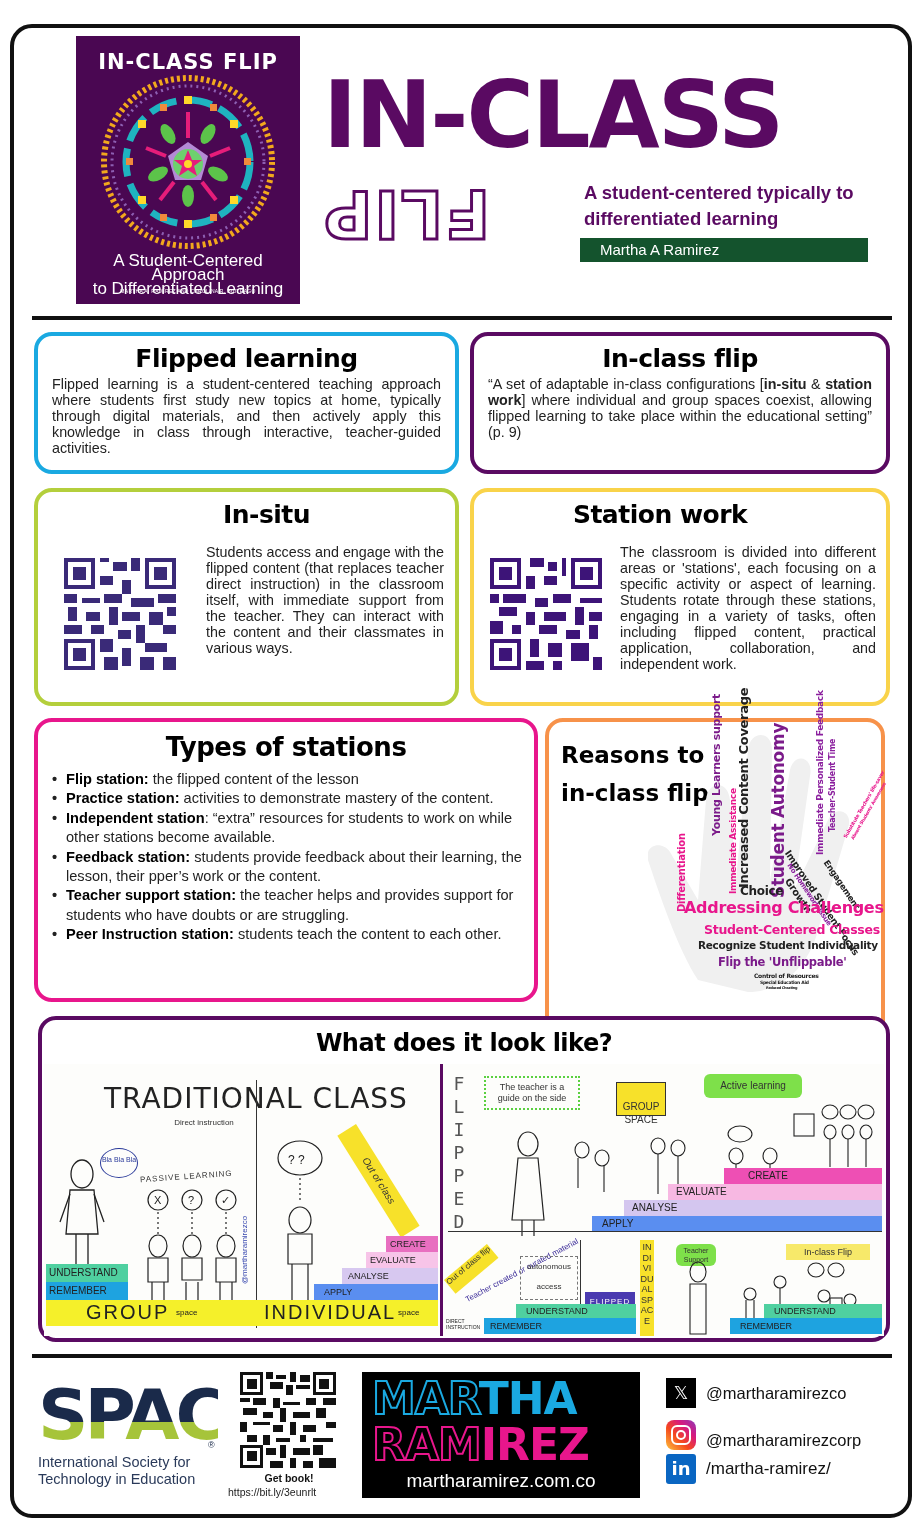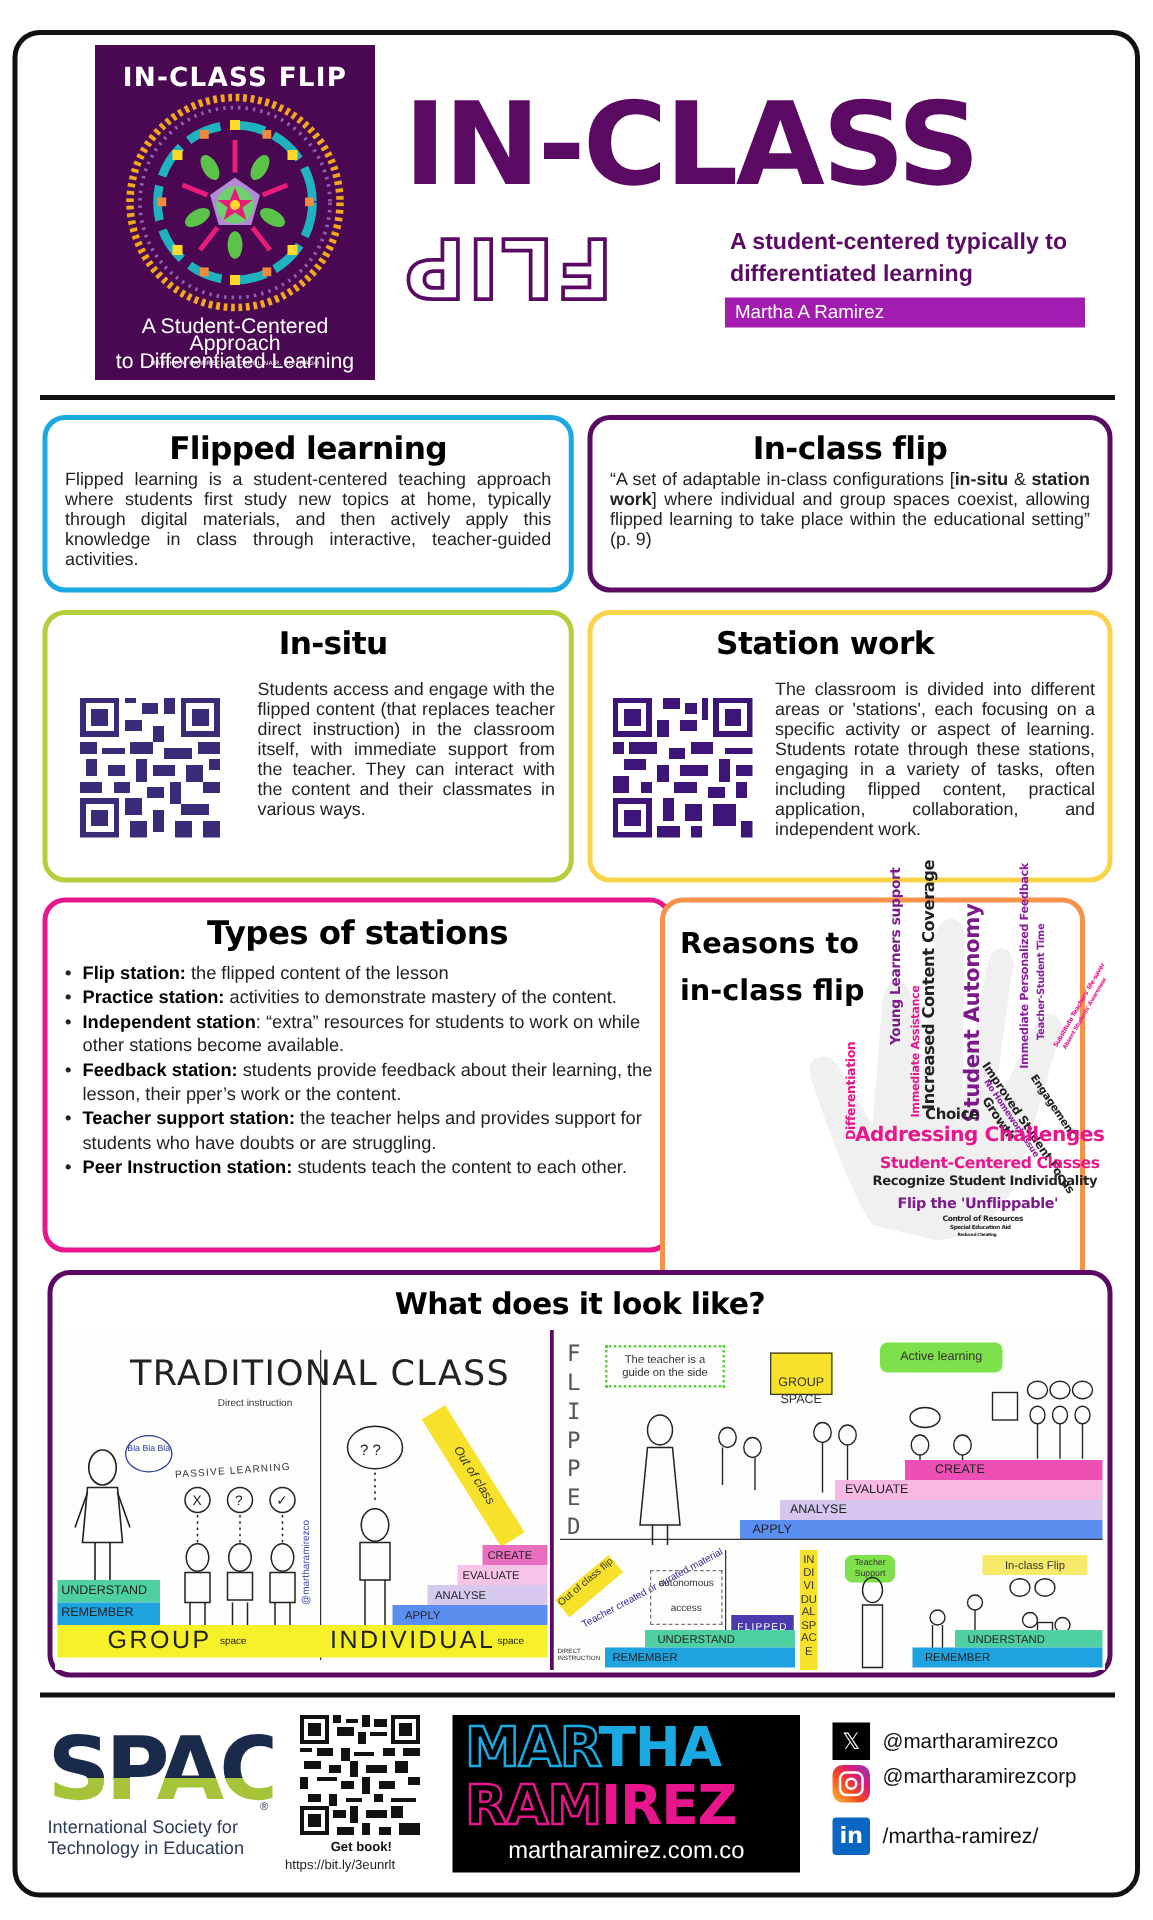--- a/index.html
+++ b/index.html
@@ -8,21 +8,21 @@
 .frame{position:absolute;left:10px;top:24px;width:902px;height:1494px;border:4px solid #111;border-radius:22px;background:#fff}
 .abs{position:absolute}
 
 .book{left:76px;top:36px;width:224px;height:268px;background:#4a0752;overflow:hidden}
 .book-title{position:absolute;left:0;top:14px;width:100%;text-align:center;color:#fff;font-weight:bold;font-size:21px;letter-spacing:1px;font-family:"DejaVu Sans",sans-serif}
 .book-sub{position:absolute;left:0;top:218px;width:100%;text-align:center;color:#fff;font-size:17px;line-height:14px}
 .book-auth{position:absolute;left:0;top:252px;width:100%;text-align:center;color:#fff;font-size:5px;letter-spacing:.3px}
 .title-main{left:323px;top:70px;font-family:"DejaVu Sans",sans-serif;font-weight:bold;font-size:92px;line-height:1;color:#5a0a62;letter-spacing:-2px}
 .title-flip{left:322px;top:180px;font-family:"DejaVu Sans",sans-serif;font-weight:bold;font-size:66px;line-height:1;color:#fff;-webkit-text-stroke:3px #5a0a62;transform:scale(-1,-1);transform-origin:center;letter-spacing:2px}
 .tagline{left:584px;top:180px;font-weight:bold;font-size:18.5px;line-height:26px;color:#5a0a62;width:300px}
-.author-bar{left:580px;top:238px;width:288px;height:24px;background:#a21caf;color:#fff;font-size:15px;line-height:24px;padding-left:8px}
+.author-bar{left:580px;top:238px;width:288px;height:24px;background:#14532d;color:#fff;font-size:15px;line-height:24px;padding-left:20px}
 .rule{left:32px;height:4px;background:#111;width:860px}
 
 .card{position:absolute;border:4px solid;border-radius:18px;background:#fff;padding:8px 14px}
 .card h2{font-family:"DejaVu Sans",sans-serif;font-weight:bold;font-size:25px;text-align:center;line-height:30px;color:#000;letter-spacing:-.5px}
 .card p{font-size:14.3px;line-height:16px;text-align:justify;color:#222}
 .qr{position:absolute;width:112px;height:112px;background:
  linear-gradient(90deg,transparent 0 0,transparent 100%);}
 .qr svg{width:100%;height:100%}
 .stations ul{list-style:none;margin-top:8px}
 .stations li{font-size:14.6px;line-height:19.4px;padding-left:16px;position:relative;color:#222}
@@ -189,21 +189,21 @@
   <ul>
     <li><b>Flip station:</b><span> the flipped content of the lesson</span></li>
     <li><b>Practice station:</b><span> activities to demonstrate mastery of the content.</span></li>
     <li><b>Independent station</b><span>: “extra” resources for students to work on while other stations become available.</span></li>
     <li><b>Feedback station:</b><span> students provide feedback about their learning, the lesson, their pper’s work or the content.</span></li>
     <li><b>Teacher support station:</b><span> the teacher helps and provides support for students who have doubts or are struggling.</span></li>
     <li><b>Peer Instruction station:</b><span> students teach the content to each other.</span></li>
   </ul>
 </div>
 
-<div class="card" style="left:528px;top:718px;width:340px;height:356px;border-color:#f7924a;padding:0">
+<div class="card" style="left:545px;top:718px;width:340px;height:356px;border-color:#f7924a;padding:0">
   <div class="abs" style="left:12px;top:14px;font-family:'DejaVu Sans',sans-serif;font-weight:bold;font-size:23px;line-height:38px;color:#000">
     <div>Reasons to</div>
     <div>in-class flip</div>
   </div>
 </div>
 
 <svg class="abs" style="left:648px;top:730px" width="240" height="268" viewBox="0 0 240 268">
   <path d="M50 250 C30 220 10 160 0 130 C-4 115 14 110 22 122 L50 170 L58 70 C60 50 80 50 82 70 L88 150 L100 20 C102 0 124 0 124 20 L122 150 L142 40 C146 22 166 26 162 46 L146 160 L180 90 C188 74 206 82 200 98 L170 200 C160 240 130 262 100 262 Z" fill="#f0f0f0"></path>
 </svg>
 
@@ -441,21 +441,21 @@
     <div><span style="color:transparent;-webkit-text-stroke:2px #e8168c">RAM</span><span style="color:#e8168c">IREZ</span></div>
   </div>
   <div class="abs" style="left:0;top:98px;width:278px;text-align:center;color:#fff;font-size:19px">martharamirez.com.co</div>
 </div>
 
 <div class="abs" style="left:666px;top:1374px;width:240px">
   <div style="display:flex;align-items:center;height:38px">
     <span style="width:30px;height:30px;background:#000;color:#fff;font-size:18px;line-height:30px;text-align:center;display:inline-block">𝕏</span>
     <span style="margin-left:10px;font-size:16.5px;color:#111">@martharamirezco</span>
   </div>
-  <div style="display:flex;align-items:flex-start;height:38px">
+  <div style="display:flex;align-items:flex-end;height:38px">
     <span style="width:30px;height:30px;border-radius:8px;background:linear-gradient(45deg,#fdc23a,#f5481e 40%,#d6197f 70%,#8a3ab9);display:inline-block;position:relative">
       <span style="position:absolute;left:5px;top:5px;width:20px;height:20px;border:2.5px solid #fff;border-radius:6px;background:transparent"></span>
       <span style="position:absolute;left:10px;top:10px;width:10px;height:10px;border:2.5px solid #fff;border-radius:50%"></span>
     </span>
     <span style="margin-left:10px;font-size:16.5px;color:#111">@martharamirezcorp</span>
   </div>
   <div style="display:flex;align-items:center;height:38px">
     <span style="width:30px;height:30px;background:#0a66c2;border-radius:3px;color:#fff;font-weight:bold;font-size:18px;line-height:30px;text-align:center;display:inline-block;font-family:'DejaVu Sans',sans-serif">in</span>
     <span style="margin-left:10px;font-size:17px;color:#111">/martha-ramirez/</span>
   </div>

